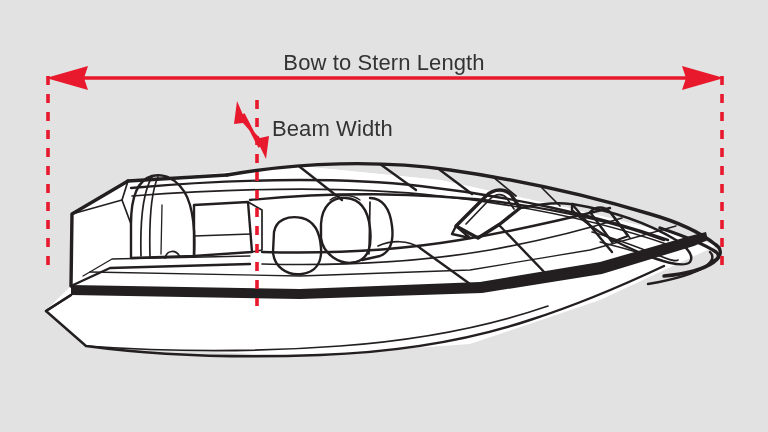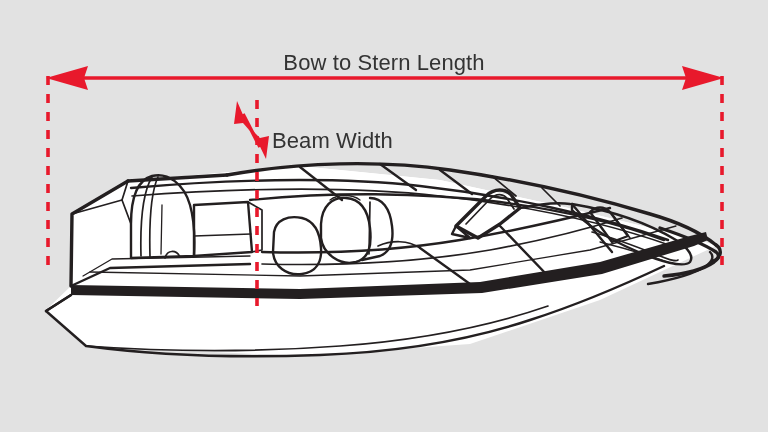--- a/index.html
+++ b/index.html
@@ -34,21 +34,21 @@
   #bow-stern-label {
     left: 0;
     width: 768px;
     top: 50px;
     text-align: center;
     font-size: 22px;
     letter-spacing: 0.1px;
   }
   #beam-label {
     left: 272px;
-    top: 128px;
+    top: 116px;
     font-size: 22px;
     letter-spacing: 0.1px;
   }
 </style>
 </head>
 <body>
 
 <div id="stage">
 
   <svg width="768" height="432" viewBox="0 0 768 432">

